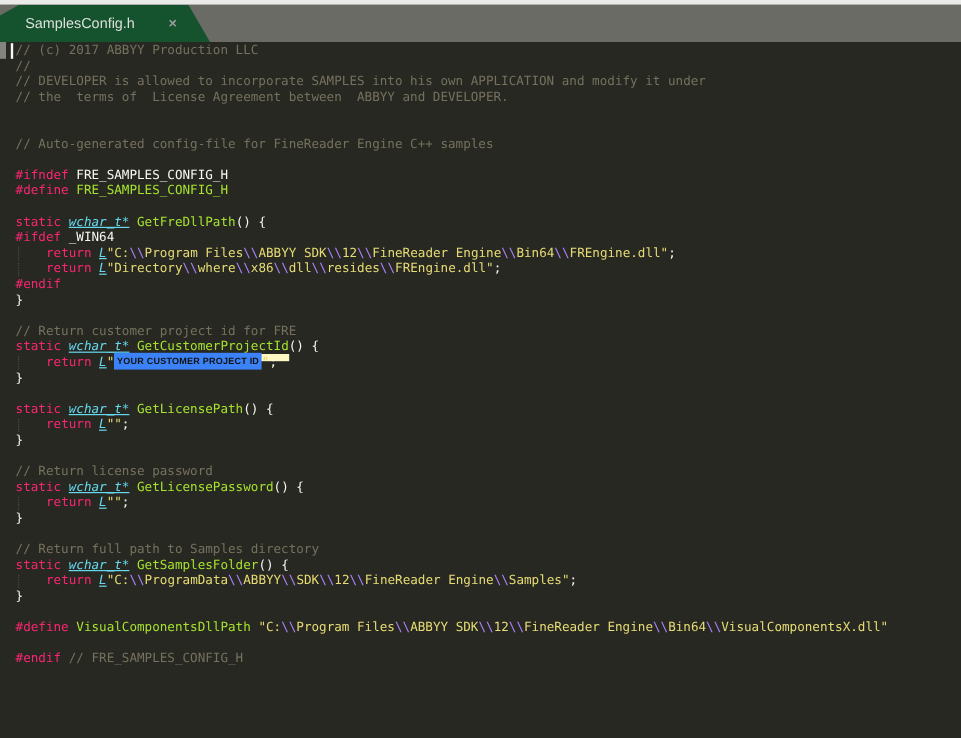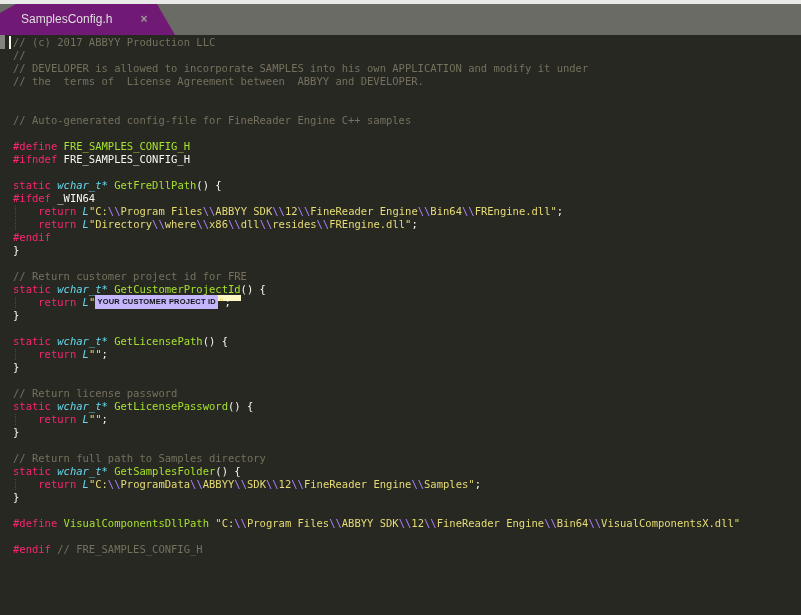--- a/index.html
+++ b/index.html
@@ -12,21 +12,21 @@
   .window-top-strip{
     position:absolute;left:0;top:0;width:801px;height:4px;
     background:#eaeae8;
   }
   .tab-bar{
     position:absolute;left:0;top:4px;width:801px;height:31px;
     background:#6b6b66;
   }
   .tab{
     position:absolute;left:0;top:0;width:176px;height:31px;
-    background:#701a75;
+    background:#14532d;
     clip-path:polygon(16px 0, 157px 0, 175px 100%, 0 100%, 0 9px);
   }
   .tab-label{
     position:absolute;left:21px;top:8px;
     font-family:"Liberation Sans", sans-serif;
     font-size:12px;color:#dfdfdd;white-space:nowrap;
   }
   .tab-close{
     position:absolute;left:136px;top:7px;width:16px;height:16px;
     font-family:"Liberation Sans", sans-serif;
@@ -52,27 +52,27 @@
     font-size:10.5px;color:#f8f8f2;
   }
   .line .guide{
     position:absolute;left:15px;top:1px;height:11px;width:0;
     border-left:1px dotted #4b4b41;
   }
   .tk-c{color:#75715e;}                 
   .tk-k{color:#f92672;}                 
   .tk-f{color:#a6e22e;}                 
   .tk-fu{color:#a6e22e;border-bottom:6px solid #fef9c3;} 
-  .tk-t{color:#66d9ef;font-style:italic;} 
+  .tk-t{color:#66d9ef;font-style:italic;text-decoration:underline;} 
   .tk-s{color:#e6db74;}                 
   .tk-e{color:#ae81ff;}                 
   .tk-p{color:#f8f8f2;}                 
   .annotation-box{
     display:inline-block;width:123px;height:14px;
-    background:#c4b5fd;color:#111111;
+    background:#3b82f6;color:#111111;
     font-family:"Liberation Sans", sans-serif;
     font-size:7.5px;font-weight:bold;letter-spacing:.2px;
     text-align:center;line-height:14px;vertical-align:middle;
     margin-top:-2px;white-space:nowrap;overflow:hidden;
   }
 </style>
 </head>
 <body>
 
 <div class="window-top-strip"></div>
@@ -89,22 +89,22 @@
   <div class="caret"></div>
   <div id="code-lines">
       <div class="line"><span class="tk-c">// (c) 2017 ABBYY Production LLC</span></div>
       <div class="line"><span class="tk-c">//</span></div>
       <div class="line"><span class="tk-c">// DEVELOPER is allowed to incorporate SAMPLES into his own APPLICATION and modify it under</span></div>
       <div class="line"><span class="tk-c">// the  terms of  License Agreement between  ABBYY and DEVELOPER.</span></div>
       <div class="line"></div>
       <div class="line"></div>
       <div class="line"><span class="tk-c">// Auto-generated config-file for FineReader Engine C++ samples</span></div>
       <div class="line"></div>
+      <div class="line"><span class="tk-k">#ifndef</span><span class="tk-p"> FRE_SAMPLES_CONFIG_H</span></div>
       <div class="line"><span class="tk-k">#define</span><span class="tk-p"> </span><span class="tk-f">FRE_SAMPLES_CONFIG_H</span></div>
-      <div class="line"><span class="tk-k">#ifndef</span><span class="tk-p"> FRE_SAMPLES_CONFIG_H</span></div>
       <div class="line"></div>
       <div class="line"><span class="tk-k">static</span><span class="tk-p"> </span><span class="tk-t">wchar_t*</span><span class="tk-p"> </span><span class="tk-f">GetFreDllPath</span><span class="tk-p">() {</span></div>
       <div class="line"><span class="tk-k">#ifdef</span><span class="tk-p"> _WIN64</span></div>
       <div class="line"><span class="guide"></span><span class="tk-p">    </span><span class="tk-k">return</span><span class="tk-p"> </span><span class="tk-t">L</span><span class="tk-s">"C:</span><span class="tk-e">\\</span><span class="tk-s">Program Files</span><span class="tk-e">\\</span><span class="tk-s">ABBYY SDK</span><span class="tk-e">\\</span><span class="tk-s">12</span><span class="tk-e">\\</span><span class="tk-s">FineReader Engine</span><span class="tk-e">\\</span><span class="tk-s">Bin64</span><span class="tk-e">\\</span><span class="tk-s">FREngine.dll"</span><span class="tk-p">;</span></div>
       <div class="line"><span class="guide"></span><span class="tk-p">    </span><span class="tk-k">return</span><span class="tk-p"> </span><span class="tk-t">L</span><span class="tk-s">"Directory</span><span class="tk-e">\\</span><span class="tk-s">where</span><span class="tk-e">\\</span><span class="tk-s">x86</span><span class="tk-e">\\</span><span class="tk-s">dll</span><span class="tk-e">\\</span><span class="tk-s">resides</span><span class="tk-e">\\</span><span class="tk-s">FREngine.dll"</span><span class="tk-p">;</span></div>
       <div class="line"><span class="tk-k">#endif</span></div>
       <div class="line"><span class="tk-p">}</span></div>
       <div class="line"></div>
       <div class="line"><span class="tk-c">// Return customer project id for FRE</span></div>
       <div class="line"><span class="tk-k">static</span><span class="tk-p"> </span><span class="tk-t">wchar_t*</span><span class="tk-p"> </span><span class="tk-fu">GetCustomerProjectId</span><span class="tk-p">() {</span></div>

